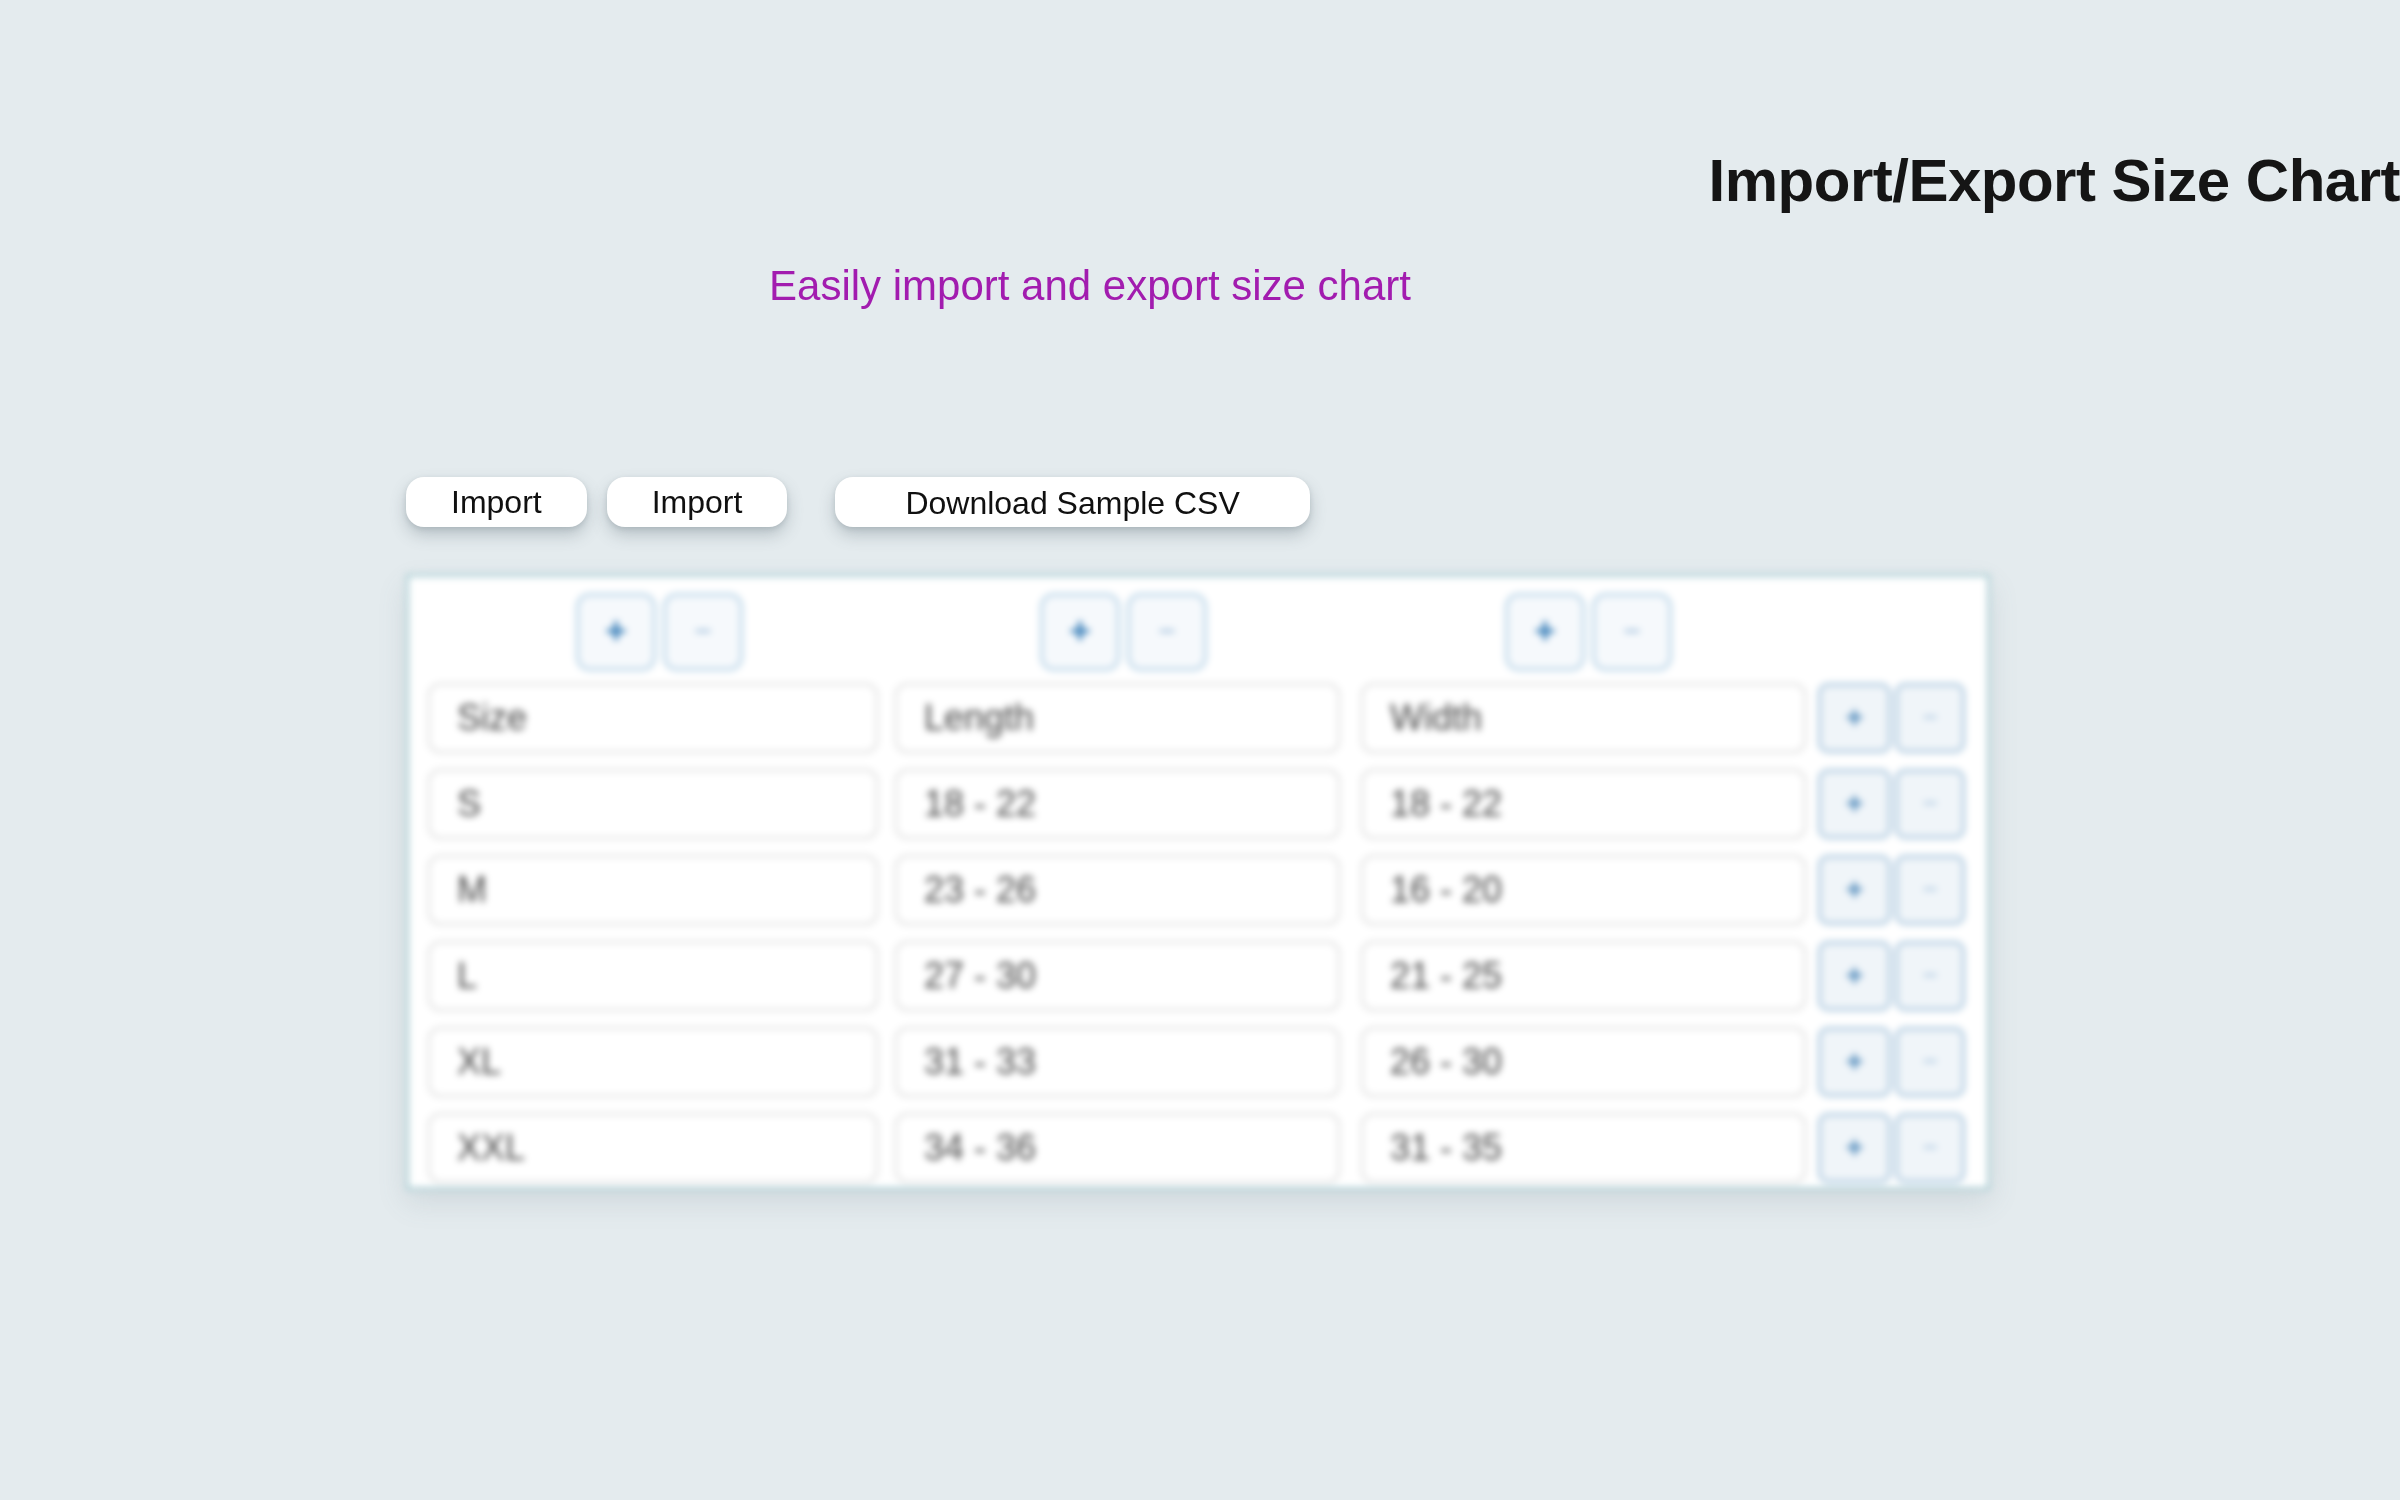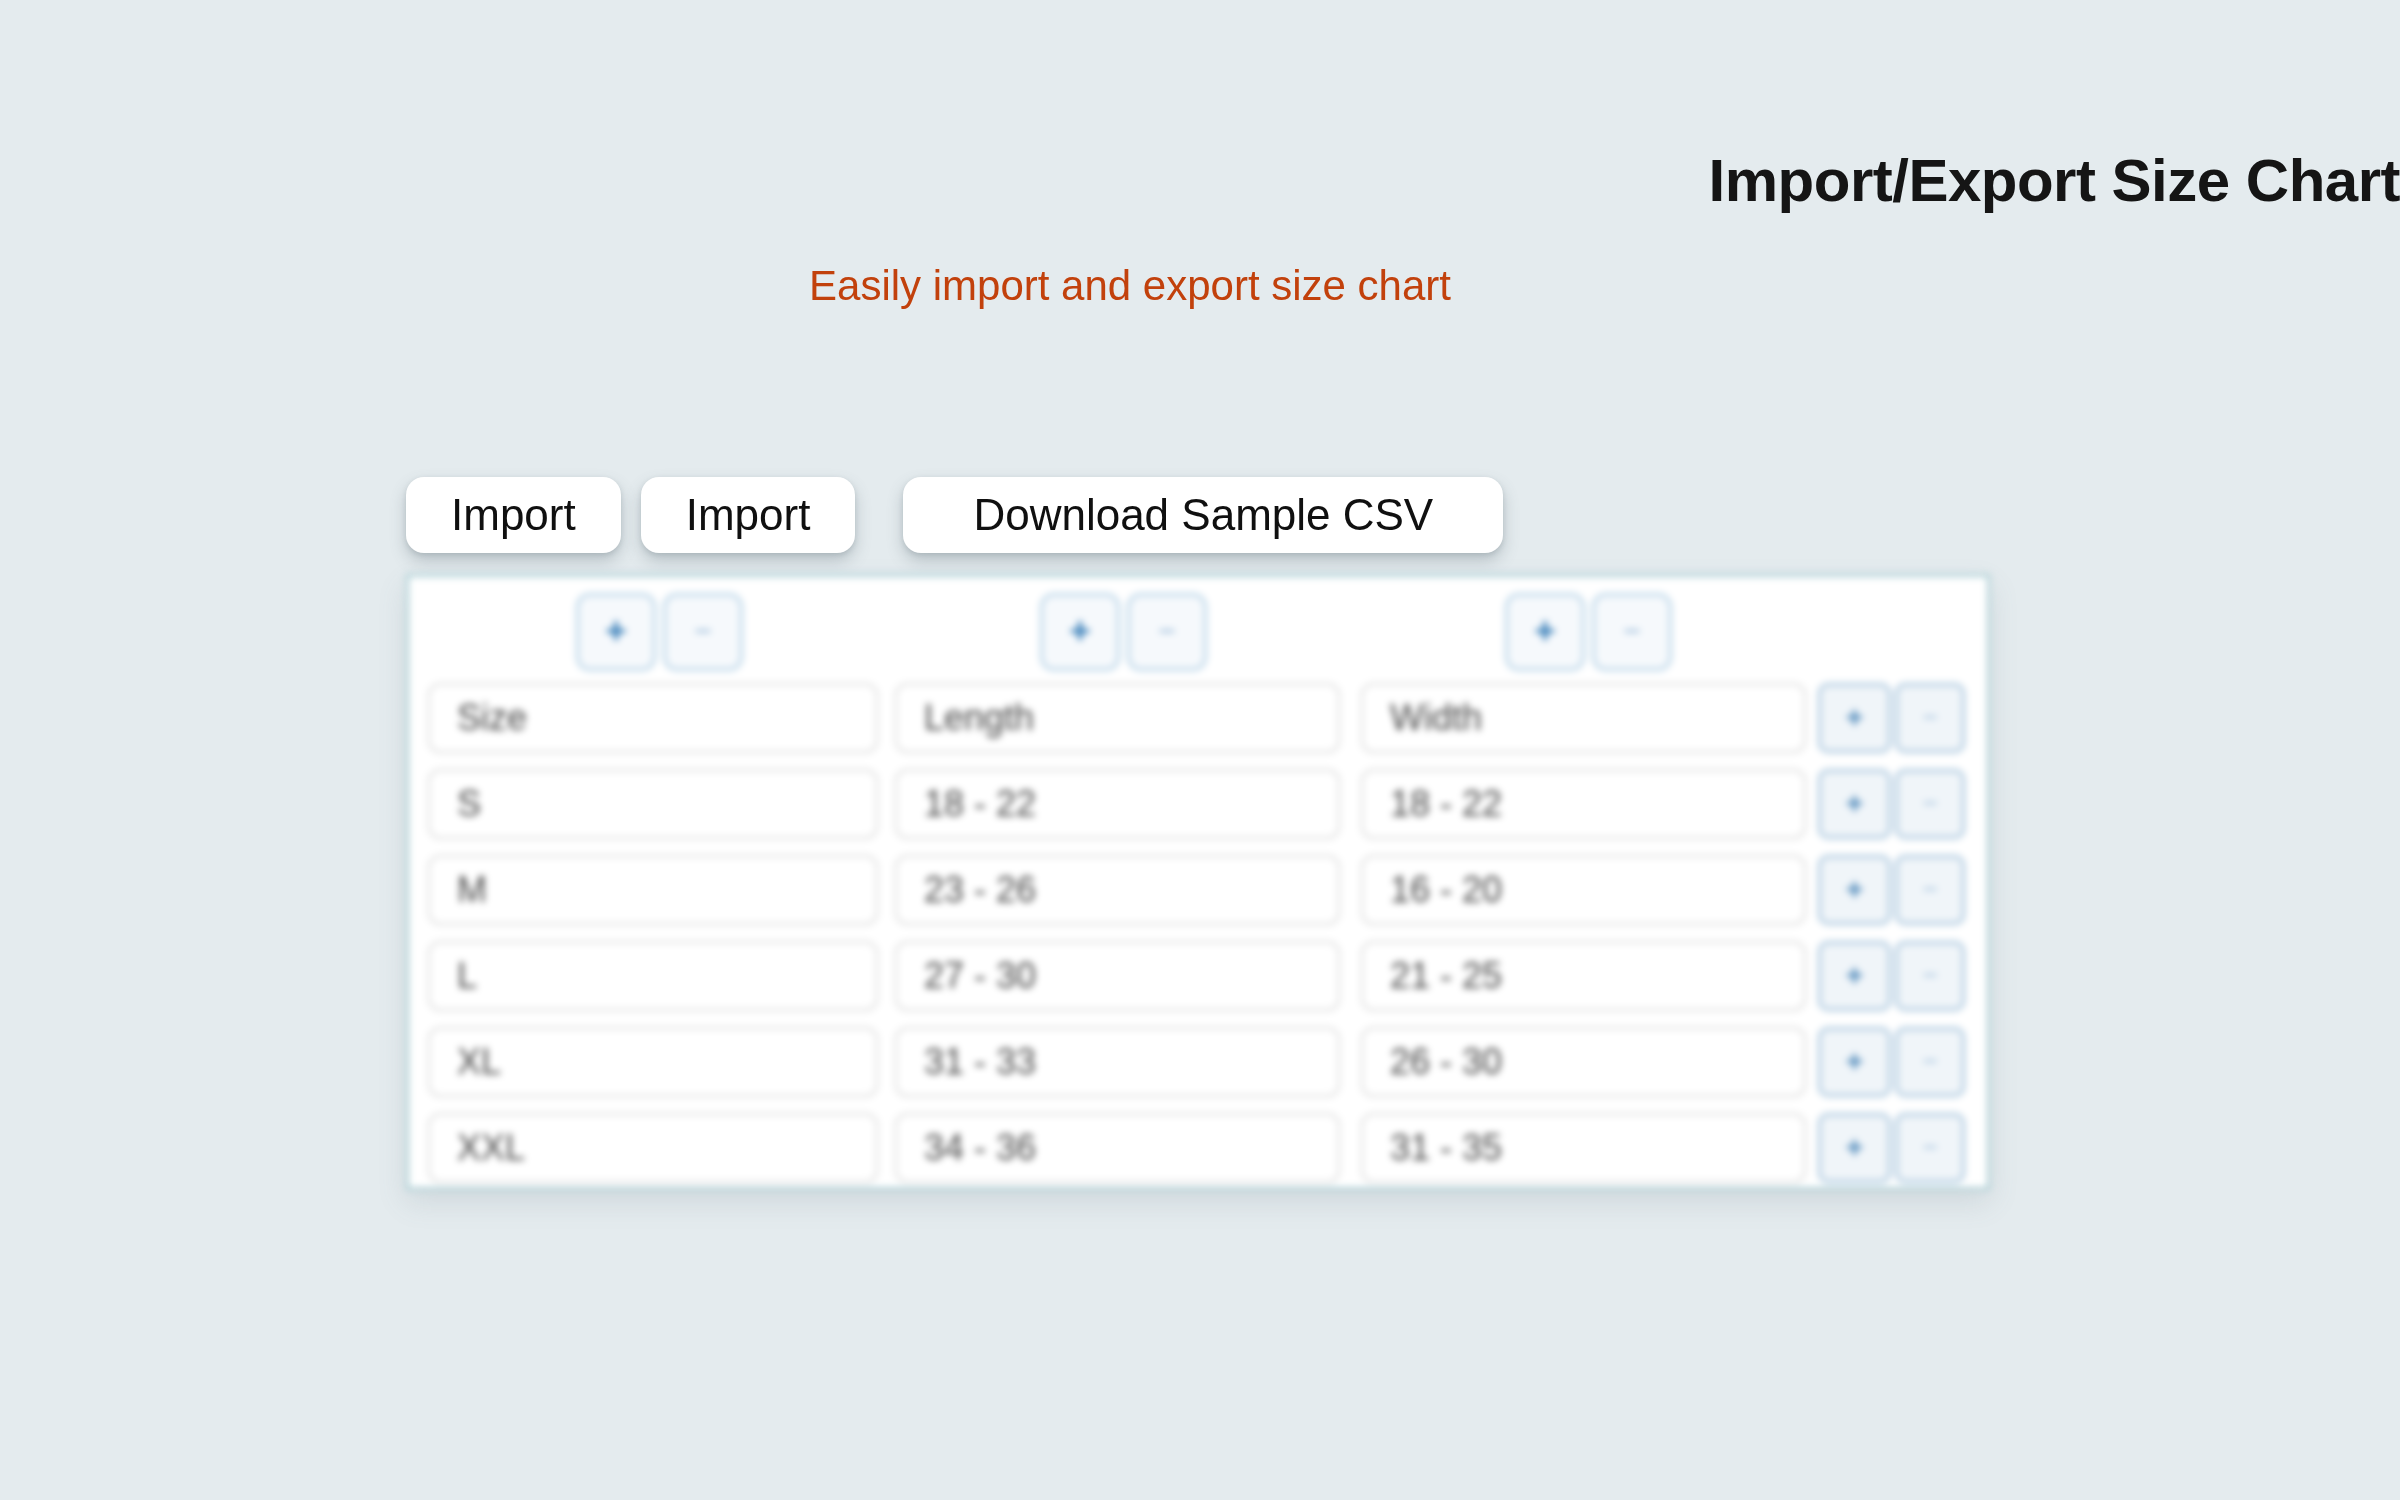--- a/index.html
+++ b/index.html
@@ -11,32 +11,32 @@
   }
 
   
   .page-title {
     position:absolute; top:146px; left:0; width:2400px;
     text-align:right; font-size:60px; font-weight:700;
     color:#151515; letter-spacing:-0.5px;
   }
   .page-subtitle {
     position:absolute; top:262px; left:0; width:2180px;
-    text-align:center; font-size:42px; font-weight:400; color:#c2410c;margin-left:40px;
+    text-align:center; font-size:42px; font-weight:400; color:#a21caf;
   }
 
   
   .toolbar {
     position:absolute; top:477px; left:406px;
     display:flex; gap:20px;
   }
   .tbtn {
-    height:76px; border:none; border-radius:18px;
+    height:50px; border:none; border-radius:18px;
     background:#ffffff; color:#101010;
-    font-family:inherit; font-size:44px; font-weight:400;
+    font-family:inherit; font-size:32px; font-weight:400;
     padding:0 45px; cursor:pointer;
     box-shadow:0 8px 16px rgba(85,102,112,0.30), 0 2px 5px rgba(60,80,90,0.15);
   }
   .tbtn.wide { padding:8px 70px;margin-left:28px; }
 
   
   .table-wrap {
     position:absolute; top:574px; left:406px;
     width:1584px; height:616px;
     background:#ffffff; border:3px solid #a9cdd3;

